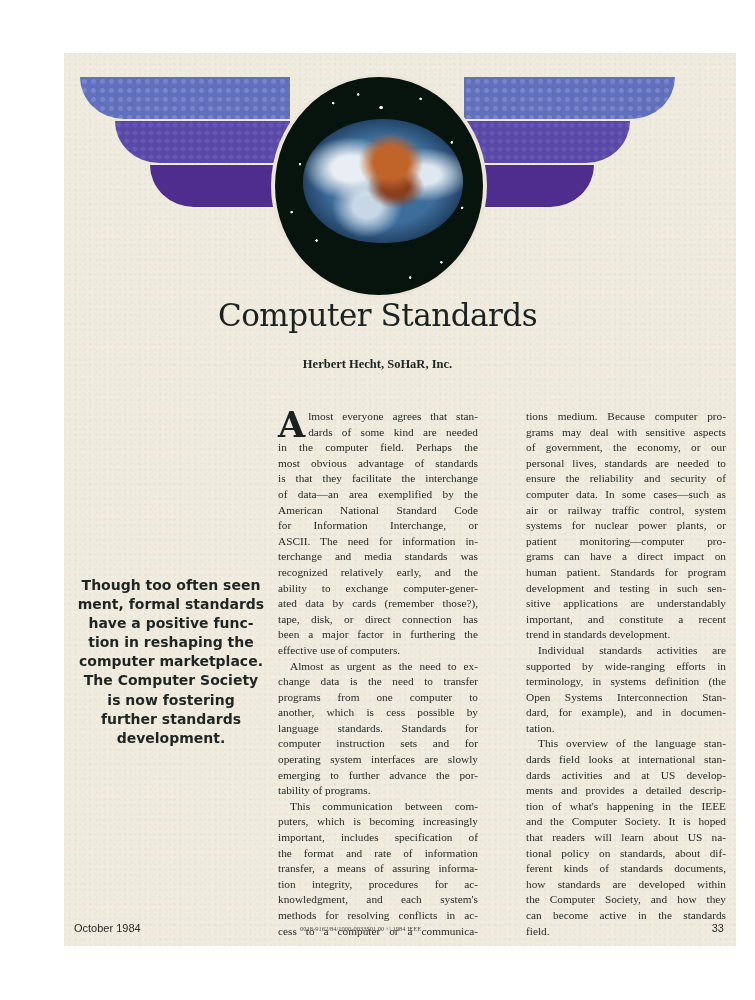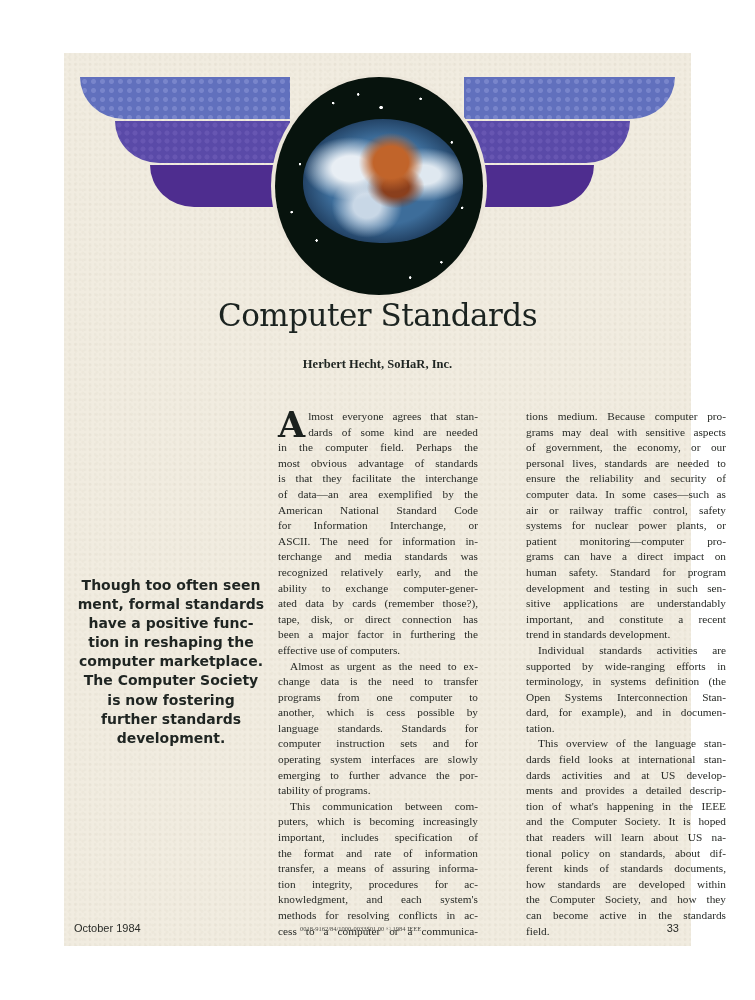--- a/index.html
+++ b/index.html
@@ -12,20 +12,21 @@
     }
     .page {
       position: absolute;
       left: 64px; top: 53px;
       width: 627px; height: 893px;
       background: #f1ece0;
       background-image:
         radial-gradient(circle at 20% 30%, rgba(200,190,170,0.10) 0 1px, transparent 2px),
         radial-gradient(circle at 70% 60%, rgba(200,190,170,0.10) 0 1px, transparent 2px);
       background-size: 5px 5px, 7px 7px;
+      padding-left: 45px;
     }
     
     .wing {
       position: absolute;
       height: 42px;
     }
     .wing-top {
       background: #6170bd;
       background-image: radial-gradient(circle, rgba(140,150,215,0.55) 0 2px, transparent 3px);
       background-size: 9px 9px;
@@ -224,25 +225,25 @@
     <span class="ln">cess to a computer or a communica-</span>
   </div>
 
   <div class="col col2">
     <span class="ln">tions medium. Because computer pro-</span>
     <span class="ln">grams may deal with sensitive aspects</span>
     <span class="ln">of government, the economy, or our</span>
     <span class="ln">personal lives, standards are needed to</span>
     <span class="ln">ensure the reliability and security of</span>
     <span class="ln">computer data. In some cases—such as</span>
-    <span class="ln">air or railway traffic control, safety</span>
+    <span class="ln">air or railway traffic control, system</span>
     <span class="ln">systems for nuclear power plants, or</span>
     <span class="ln">patient monitoring—computer pro-</span>
     <span class="ln">grams can have a direct impact on</span>
-    <span class="ln">human safety. Standard for program</span>
+    <span class="ln">human patient. Standards for program</span>
     <span class="ln">development and testing in such sen-</span>
     <span class="ln">sitive applications are understandably</span>
     <span class="ln">important, and constitute a recent</span>
     <span class="ln last">trend in standards development.</span>
     <span class="ln indent">Individual standards activities are</span>
     <span class="ln">supported by wide-ranging efforts in</span>
     <span class="ln">terminology, in systems definition (the</span>
     <span class="ln">Open Systems Interconnection Stan-</span>
     <span class="ln">dard, for example), and in documen-</span>
     <span class="ln last">tation.</span>

